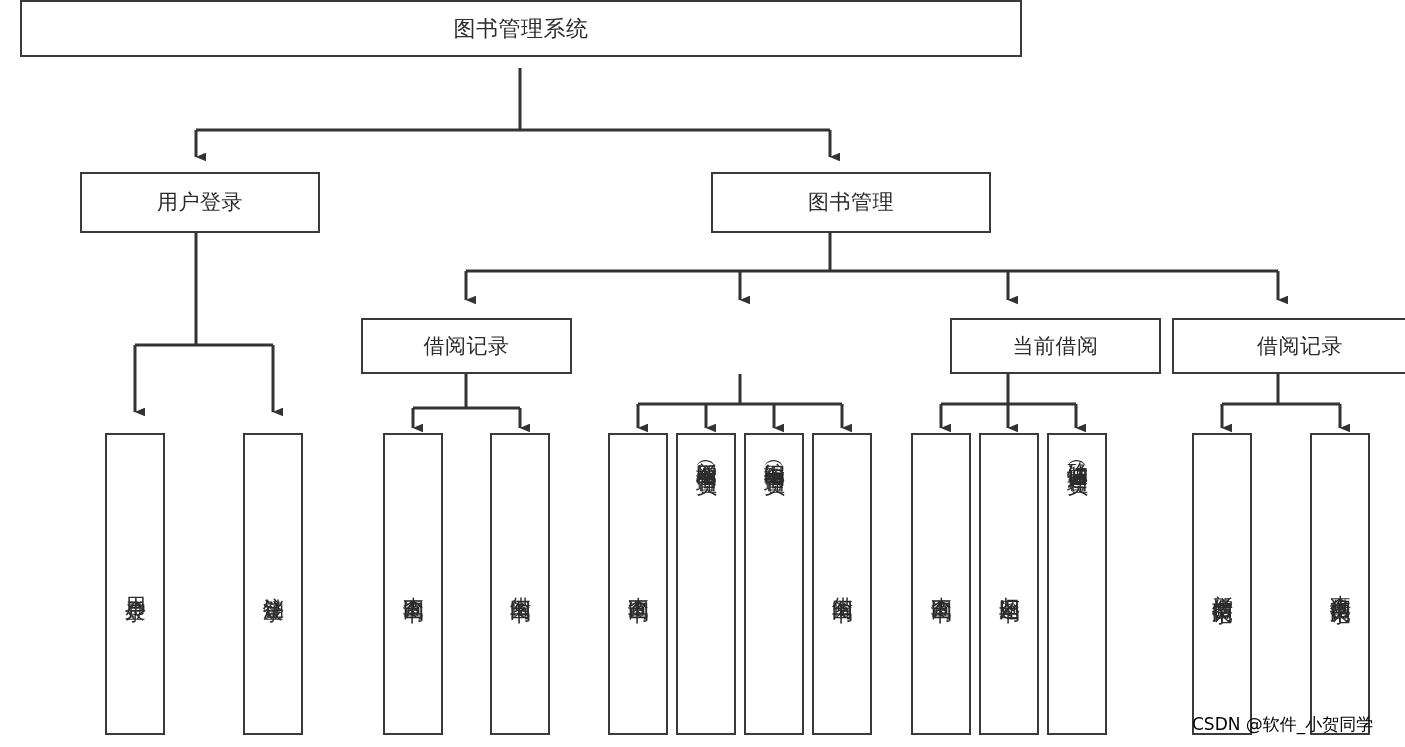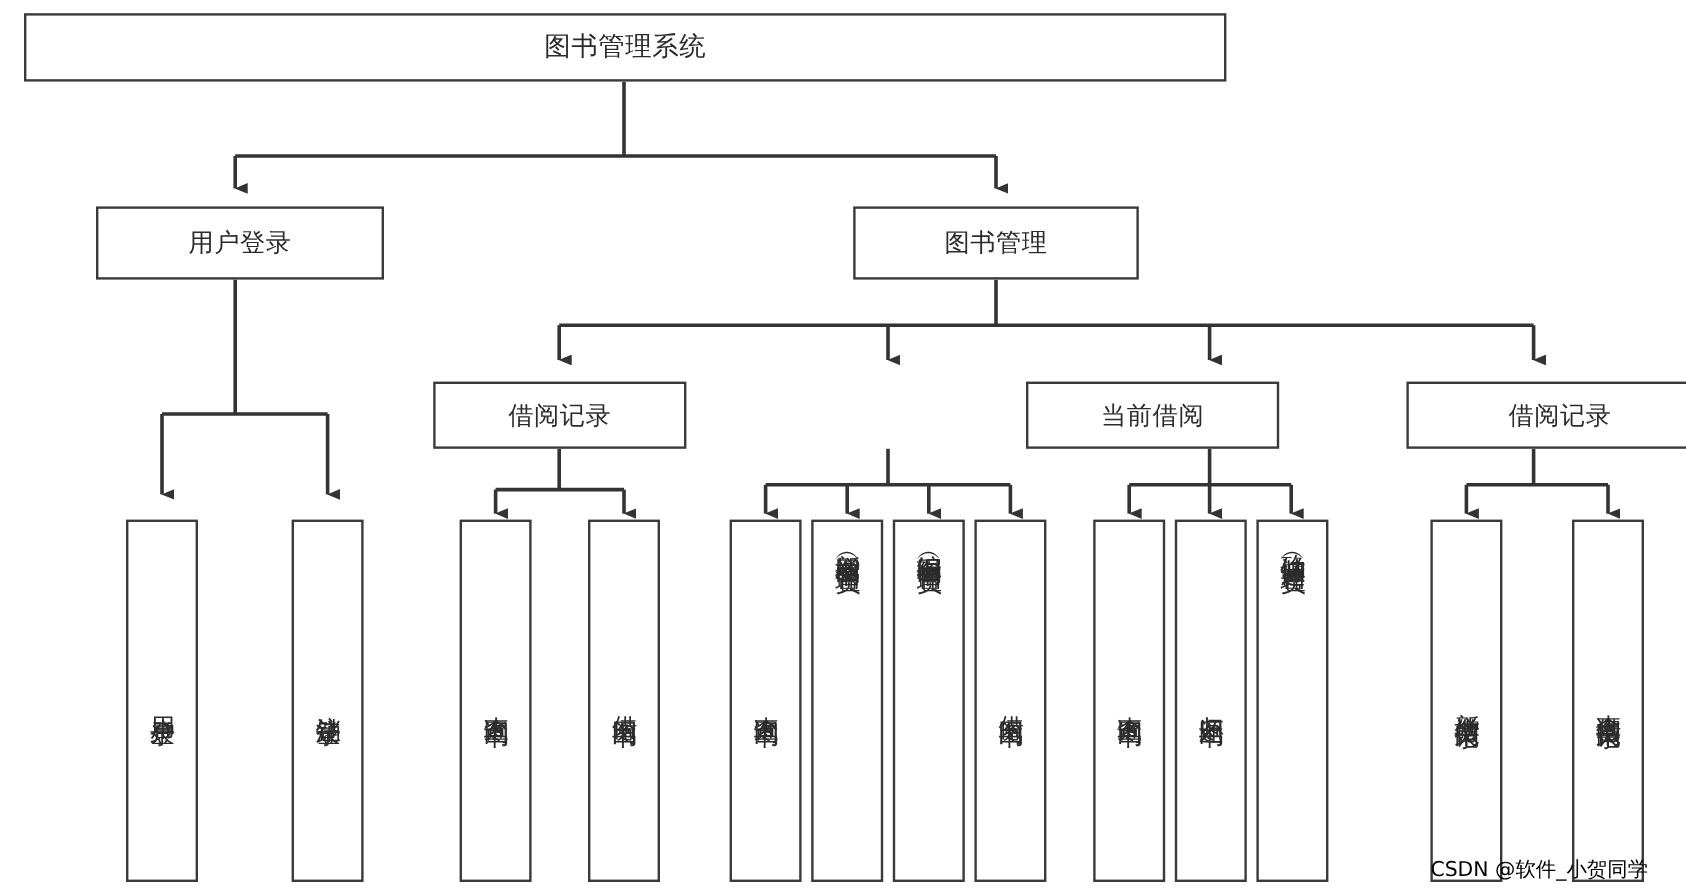--- a/index.html
+++ b/index.html
@@ -126,35 +126,35 @@
       <path d="M1008,404 L1008,428" marker-end="url(#arw)"></path>
       <path d="M1076,404 L1076,428" marker-end="url(#arw)"></path>
 
       <path d="M1278,374 L1278,404"></path>
       <path d="M1222,404 L1340,404"></path>
       <path d="M1222,404 L1222,428" marker-end="url(#arw)"></path>
       <path d="M1340,404 L1340,428" marker-end="url(#arw)"></path>
     </g>
   </svg>
 
-  <div class="node horiz root" style="left:20px; top:11px; width:1002px; height:57px;">
+  <div class="node horiz root" style="left:20px; top:0; width:1002px; height:57px;">
     <span class="lbl">图书管理系统</span>
   </div>
 
   <div class="node horiz" style="left:80px; top:172px; width:240px; height:61px;">
     <span class="lbl">用户登录</span>
   </div>
-  <div class="node horiz" style="left:711px; top:172px; width:238px; height:61px;">
+  <div class="node horiz" style="left:711px; top:172px; width:280px; height:61px;">
     <span class="lbl">图书管理</span>
   </div>
 
   <div class="node horiz" style="left:361px; top:318px; width:211px; height:56px;">
     <span class="lbl">借阅记录</span>
   </div>
-  <div class="node horiz" style="left:855px; top:318px; width:211px; height:56px;">
+  <div class="node horiz" style="left:950px; top:318px; width:211px; height:56px;">
     <span class="lbl">当前借阅</span>
   </div>
   <div class="node horiz" style="left:1172px; top:318px; width:256px; height:56px;">
     <span class="lbl">借阅记录</span>
   </div>
 
   <div class="node vert mid" style="left:105px; top:433px; width:60px; height:302px;">
     <span class="lbl">用户登录</span>
   </div>
   <div class="node vert mid" style="left:243px; top:433px; width:60px; height:302px;">

